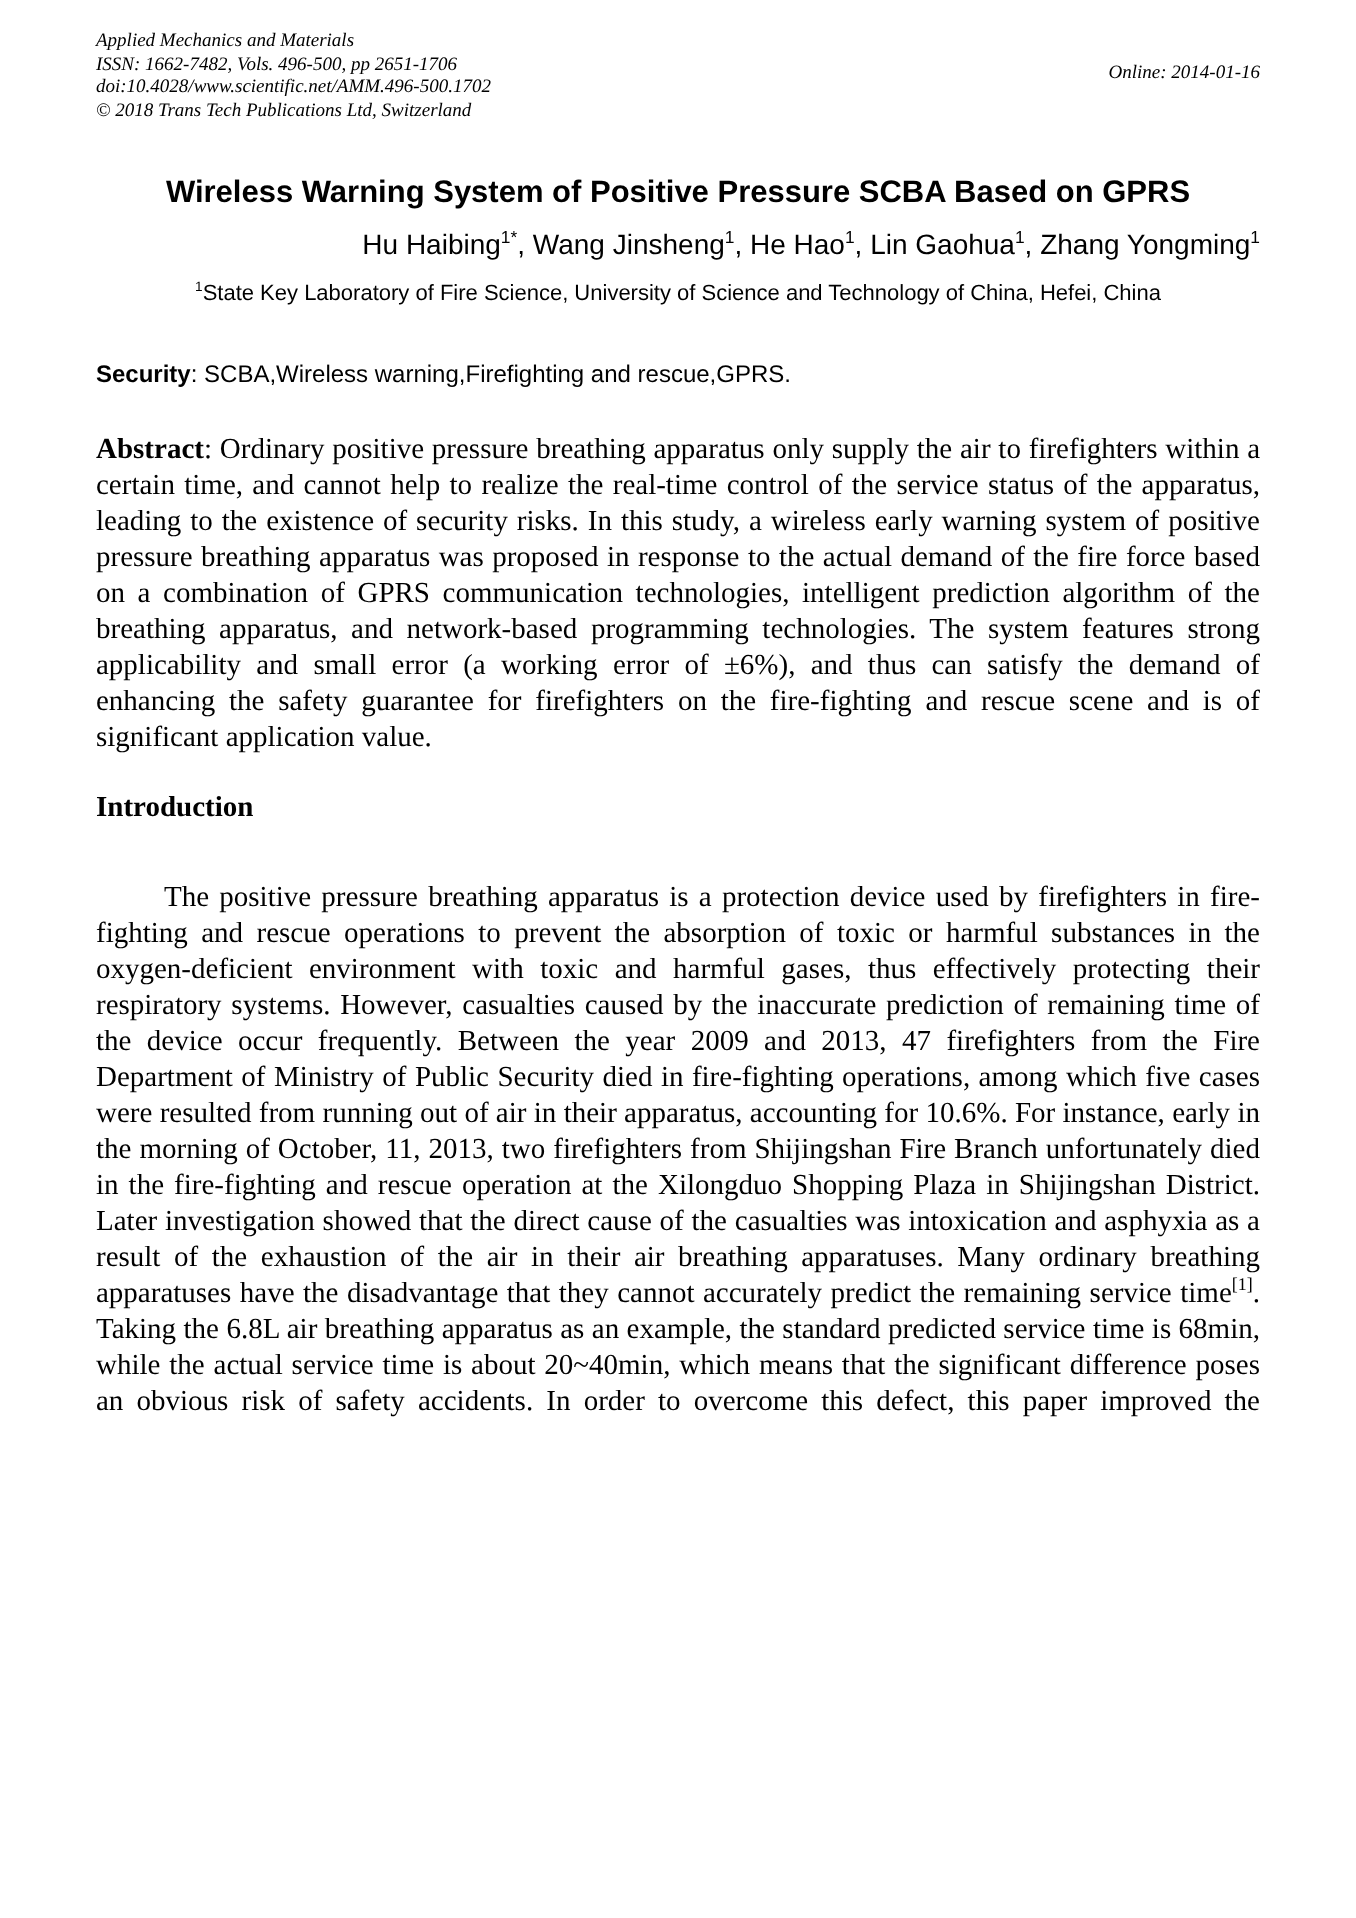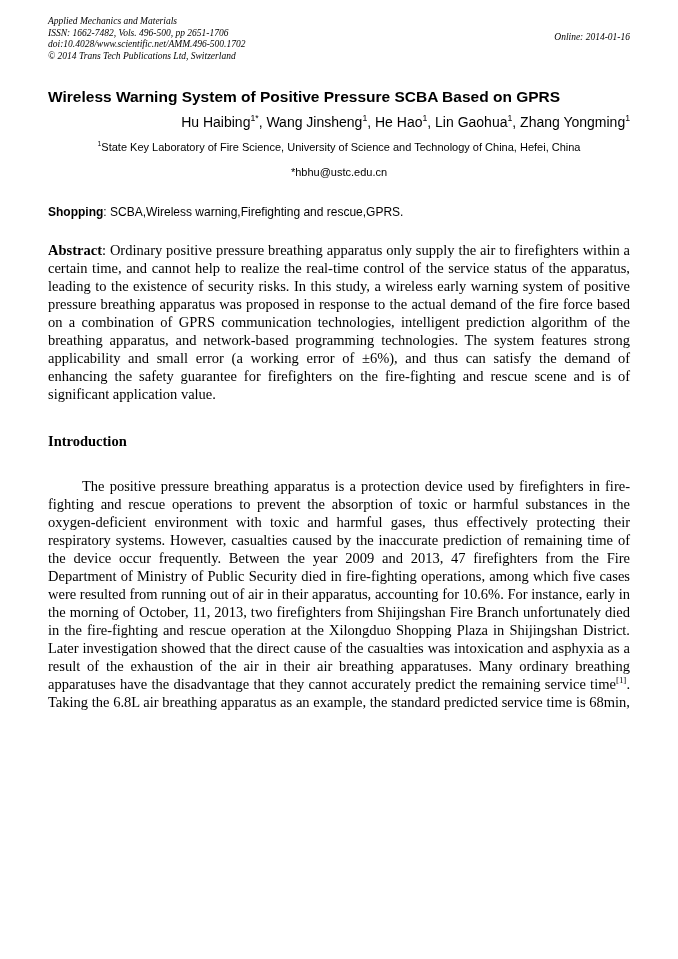--- a/index.html
+++ b/index.html
@@ -25,21 +25,21 @@
     font-family: "Liberation Serif", serif;
     font-style: italic;
     font-size: 9.5px;
     line-height: 11.5px;
   }
   .hdr-right { white-space: nowrap; margin-top: 16px; }
 
   
   .title {
     margin-top: 25px;
-    text-align: left;
+    text-align: center;
     font-family: "Liberation Sans", sans-serif;
     font-weight: bold;
     font-size: 15.5px;
     line-height: 19px;
   }
   .authors {
     margin-top: 7px;
     text-align: right;
     font-family: "Liberation Sans", sans-serif;
     font-size: 14px;
@@ -82,56 +82,55 @@
     font-family: Liberation Serif, serif;
   }
   .abstract { margin-top: 21px; }
   .abstract .ab-label { font-weight: bold; }
 
   .sec-heading {
     font-family: "Liberation Serif", serif;
     font-weight: bold;
     font-size: 14.5px;
     line-height: 18px;
-    margin-top: 29px;
+    margin-top: 17px;
   }
   .indent-par {
     margin-top: 27px;
     text-indent: 34px;
   }
 </style>
 </head>
 <body>
 
 <div class="page">
 
   <div class="hdr">
     <div class="hdr-left">
       <div>Applied Mechanics and Materials</div>
       <div>ISSN: 1662-7482, Vols. 496-500, pp 2651-1706</div>
       <div>doi:10.4028/www.scientific.net/AMM.496-500.1702</div>
-      <div>© 2014 Trans Tech Publications Ltd, Switzerland</div>
+      <div>© 2018 Trans Tech Publications Ltd, Switzerland</div>
     </div>
     <div class="hdr-right">Online: 2014-01-16</div>
   </div>
 
   <div class="title">Wireless Warning System of Positive Pressure SCBA Based on GPRS</div>
 
   <div class="authors">
     <span><span>Hu Haibing</span><span class="sup">1*</span></span><span><span>, Wang Jinsheng</span><span class="sup">1</span></span><span><span>, He Hao</span><span class="sup">1</span></span><span><span>, Lin Gaohua</span><span class="sup">1</span></span><span><span>, Zhang Yongming</span><span class="sup">1</span></span>
   </div>
 
   <div class="affiliation">
     <span class="sup">1</span><span>State Key Laboratory of Fire Science, University of Science and Technology of China, Hefei, China</span>
   </div>
 
-  <div class="email">*hbhu@ustc.edu.cn</div>
 
   <div class="keywords">
-    <span class="kw-label">Shopping</span><span>: </span><span>SCBA,Wireless warning,Firefighting and rescue,GPRS.</span>
+    <span class="kw-label">Security</span><span>: </span><span>SCBA,Wireless warning,Firefighting and rescue,GPRS.</span>
   </div>
 
   <div class="body-par abstract">
     <span class="ab-label">Abstract</span><span>: </span><span>Ordinary positive pressure breathing apparatus only supply the air to firefighters within a certain time, and cannot help to realize the real-time control of the service status of the apparatus, leading to the existence of security risks. In this study, a wireless early warning system of positive pressure breathing apparatus was proposed in response to the actual demand of the fire force based on a combination of GPRS communication technologies, intelligent prediction algorithm of the breathing apparatus, and network-based programming technologies. The system features strong applicability and small error (a working error of ±6%), and thus can satisfy the demand of enhancing the safety guarantee for firefighters on the fire-fighting and rescue scene and is of significant application value.</span>
   </div>
 
   <div class="sec-heading">Introduction</div>
   <div class="body-par indent-par">
     <span>The positive pressure breathing apparatus is a protection device used by firefighters in fire-fighting and rescue operations to prevent the absorption of toxic or harmful substances in the oxygen-deficient environment with toxic and harmful gases, thus effectively protecting their respiratory systems. However, casualties caused by the inaccurate prediction of remaining time of the device occur frequently. Between the year 2009 and 2013, 47 firefighters from the Fire Department of Ministry of Public Security died in fire-fighting operations, among which five cases were resulted from running out of air in their apparatus, accounting for 10.6%. For instance, early in the morning of October, 11, 2013, two firefighters from Shijingshan Fire Branch unfortunately died in the fire-fighting and rescue operation at the Xilongduo Shopping Plaza in Shijingshan District. Later investigation showed that the direct cause of the casualties was intoxication and asphyxia as a result of the exhaustion of the air in their air breathing apparatuses. Many ordinary breathing apparatuses have the disadvantage that they cannot accurately predict the remaining service time</span><span class="sup">[1]</span><span>. Taking the 6.8L air breathing apparatus as an example, the standard predicted service time is 68min, while the actual service time is about 20~40min, which means that the significant difference poses an obvious risk of safety accidents. In order to overcome this defect, this paper improved the ordinary positive pressure breathing apparatus and proposed a wireless early warning system. The structure of the paper is described as follows: In section II, system structure covers the composition and working principles of the system; In section III, hardware design presents the design of GPRS wireless pressure sensing module; In section IV, software design describes the design flow chart of system software, the intelligent prediction algorithm formula of the remaining time and an introduction of the upper computer software interface; In section V, system test analyses the results of the two groups of experimental test; In section VI, the conclusion summarizes the advantages of the system and presents its application perspective.</span>
   </div>

